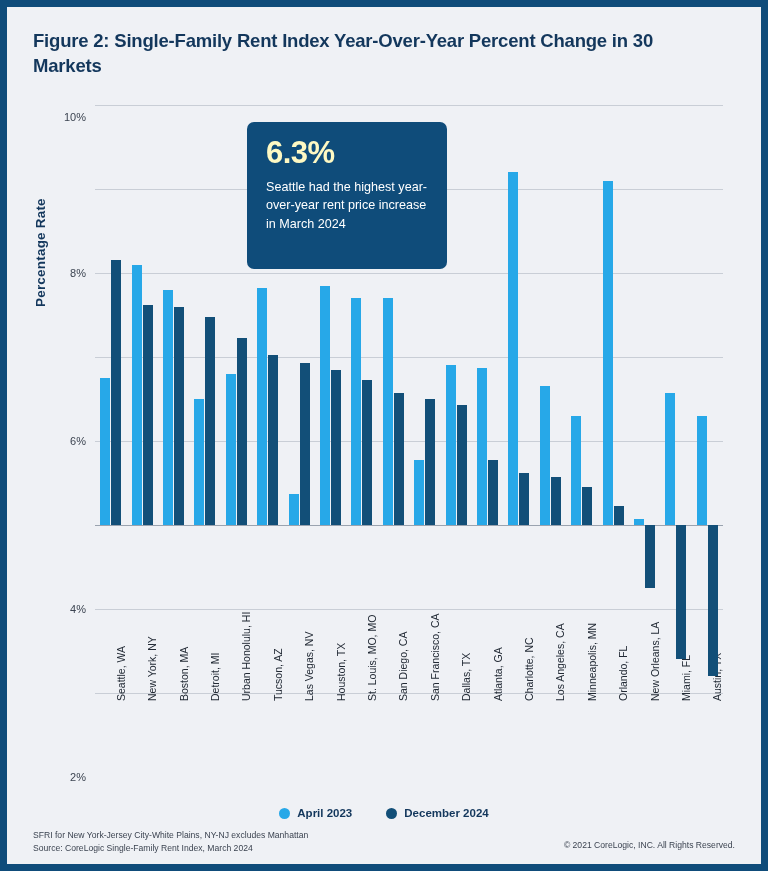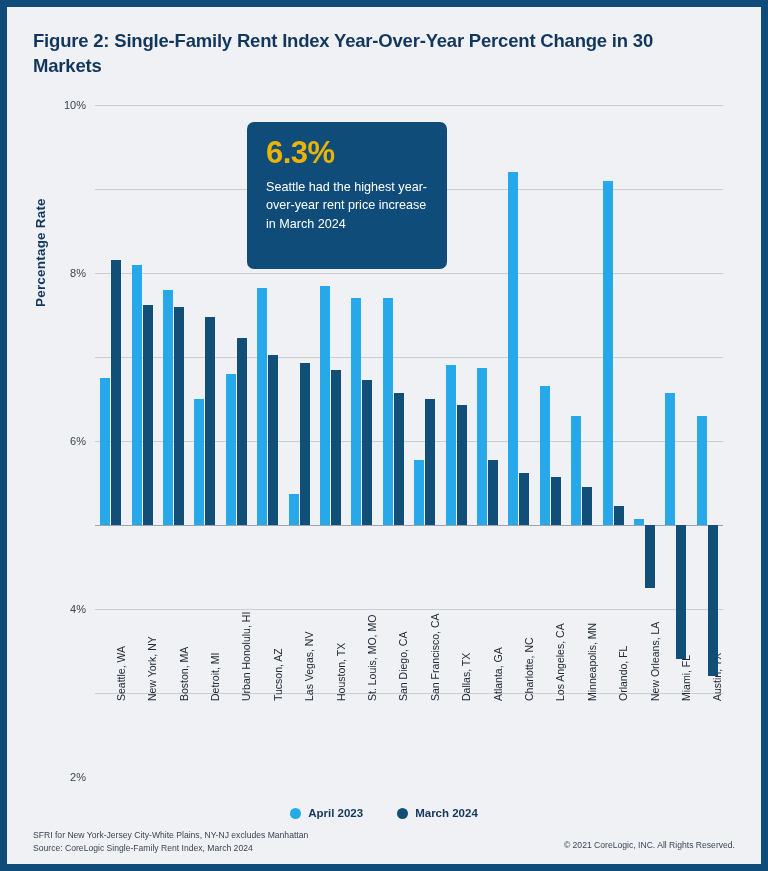--- a/index.html
+++ b/index.html
@@ -107,21 +107,21 @@
     left: 240px;
     top: 115px;
     width: 200px;
     height: 147px;
     background: #0f4c7a;
     border-radius: 7px;
     box-sizing: border-box;
     padding: 14px 17px 10px 19px;
   }
   .callout-value {
-    color: #eab308;
+    color: #fef9c3;
     font-size: 31px;
     font-weight: bold;
     letter-spacing: -0.5px;
     line-height: 1.1;
   }
   .callout-text {
     margin-top: 8px;
     color: #ffffff;
     font-size: 12.6px;
     line-height: 1.45;
@@ -191,21 +191,21 @@
       <div class="gridline" style="top: 252px;">
         <div class="ytick" style="top: 252px;">4%</div>
       </div>
       <div class="gridline" style="top: 168px;">
         <div class="ytick" style="top: 168px;">6%</div>
       </div>
       <div class="gridline" style="top: 84px;">
         <div class="ytick" style="top: 84px;">8%</div>
       </div>
       <div class="gridline" style="top: 0px;">
-        <div class="ytick" style="top: 0px;">10%</div>
+        <div class="ytick" style="top: 12px;">10%</div>
       </div>
       <div class="xlab" style="left: 19.7px;">Seattle, WA</div>
       <div class="group" style="left: 0px; width: 31.4px;">
         <div class="bar light" title="Seattle, WA — March 2023: 3.5%" style="left: 5.2px; top: 273px; height: 147px;"></div>
         <div class="bar dark" title="Seattle, WA — March 2024: 6.3%" style="left: 16.2px; top: 155.4px; height: 264.6px;"></div>
       </div>
       <div class="xlab" style="left: 51.1px;">New York, NY</div>
       <div class="group" style="left: 31.4px; width: 31.4px;">
         <div class="bar light" title="New York, NY — March 2023: 6.2%" style="left: 5.2px; top: 159.6px; height: 260.4px;"></div>
         <div class="bar dark" title="New York, NY — March 2024: 5.25%" style="left: 16.2px; top: 199.5px; height: 220.5px;"></div>
@@ -307,20 +307,20 @@
     <div class="callout-text">Seattle had the highest year-over-year rent price increase in March 2024</div>
   </div>
 
   <div class="legend" id="legend">
       <div class="legend-item">
         <span class="dot light"></span>
         <span>April 2023</span>
       </div>
       <div class="legend-item">
         <span class="dot dark"></span>
-        <span>March 2024</span>
+        <span>December 2024</span>
       </div>
     </div>
 
   <div class="footer-left">SFRI for New York-Jersey City-White Plains, NY-NJ excludes Manhattan<br>Source: CoreLogic Single-Family Rent Index, March 2024</div>
   <div class="footer-right">© 2021 CoreLogic, INC. All Rights Reserved.</div>
 
 </div>
 
 </body></html>

